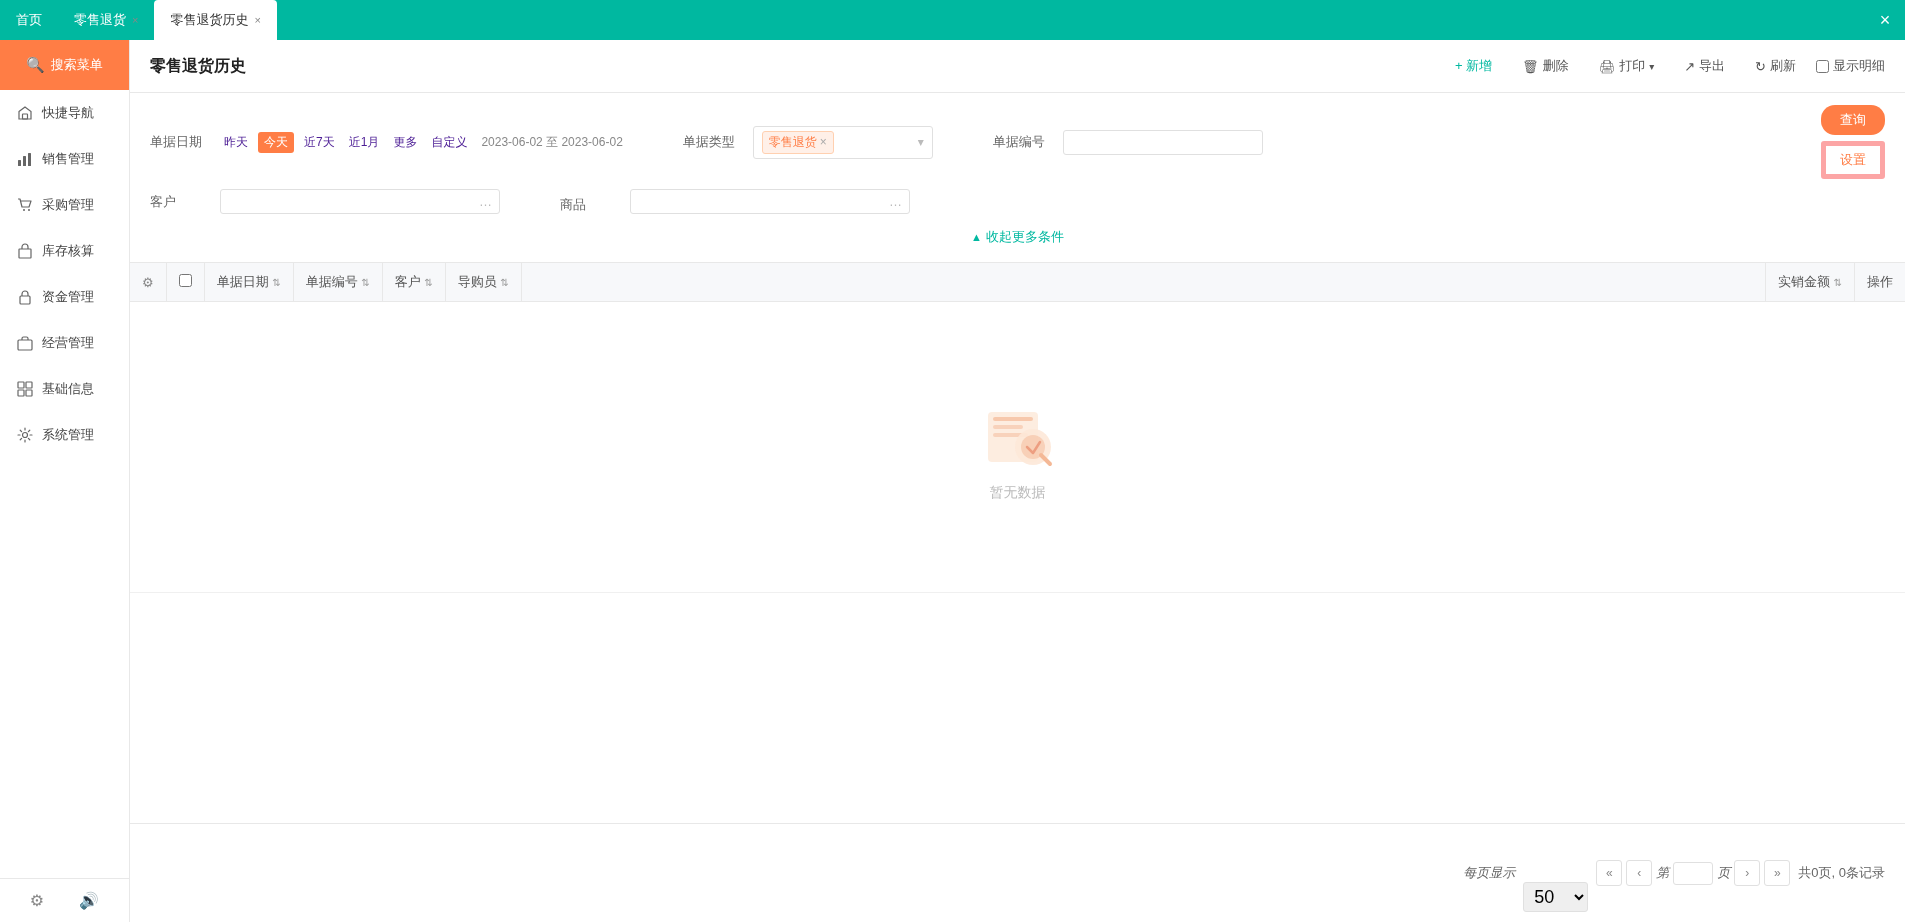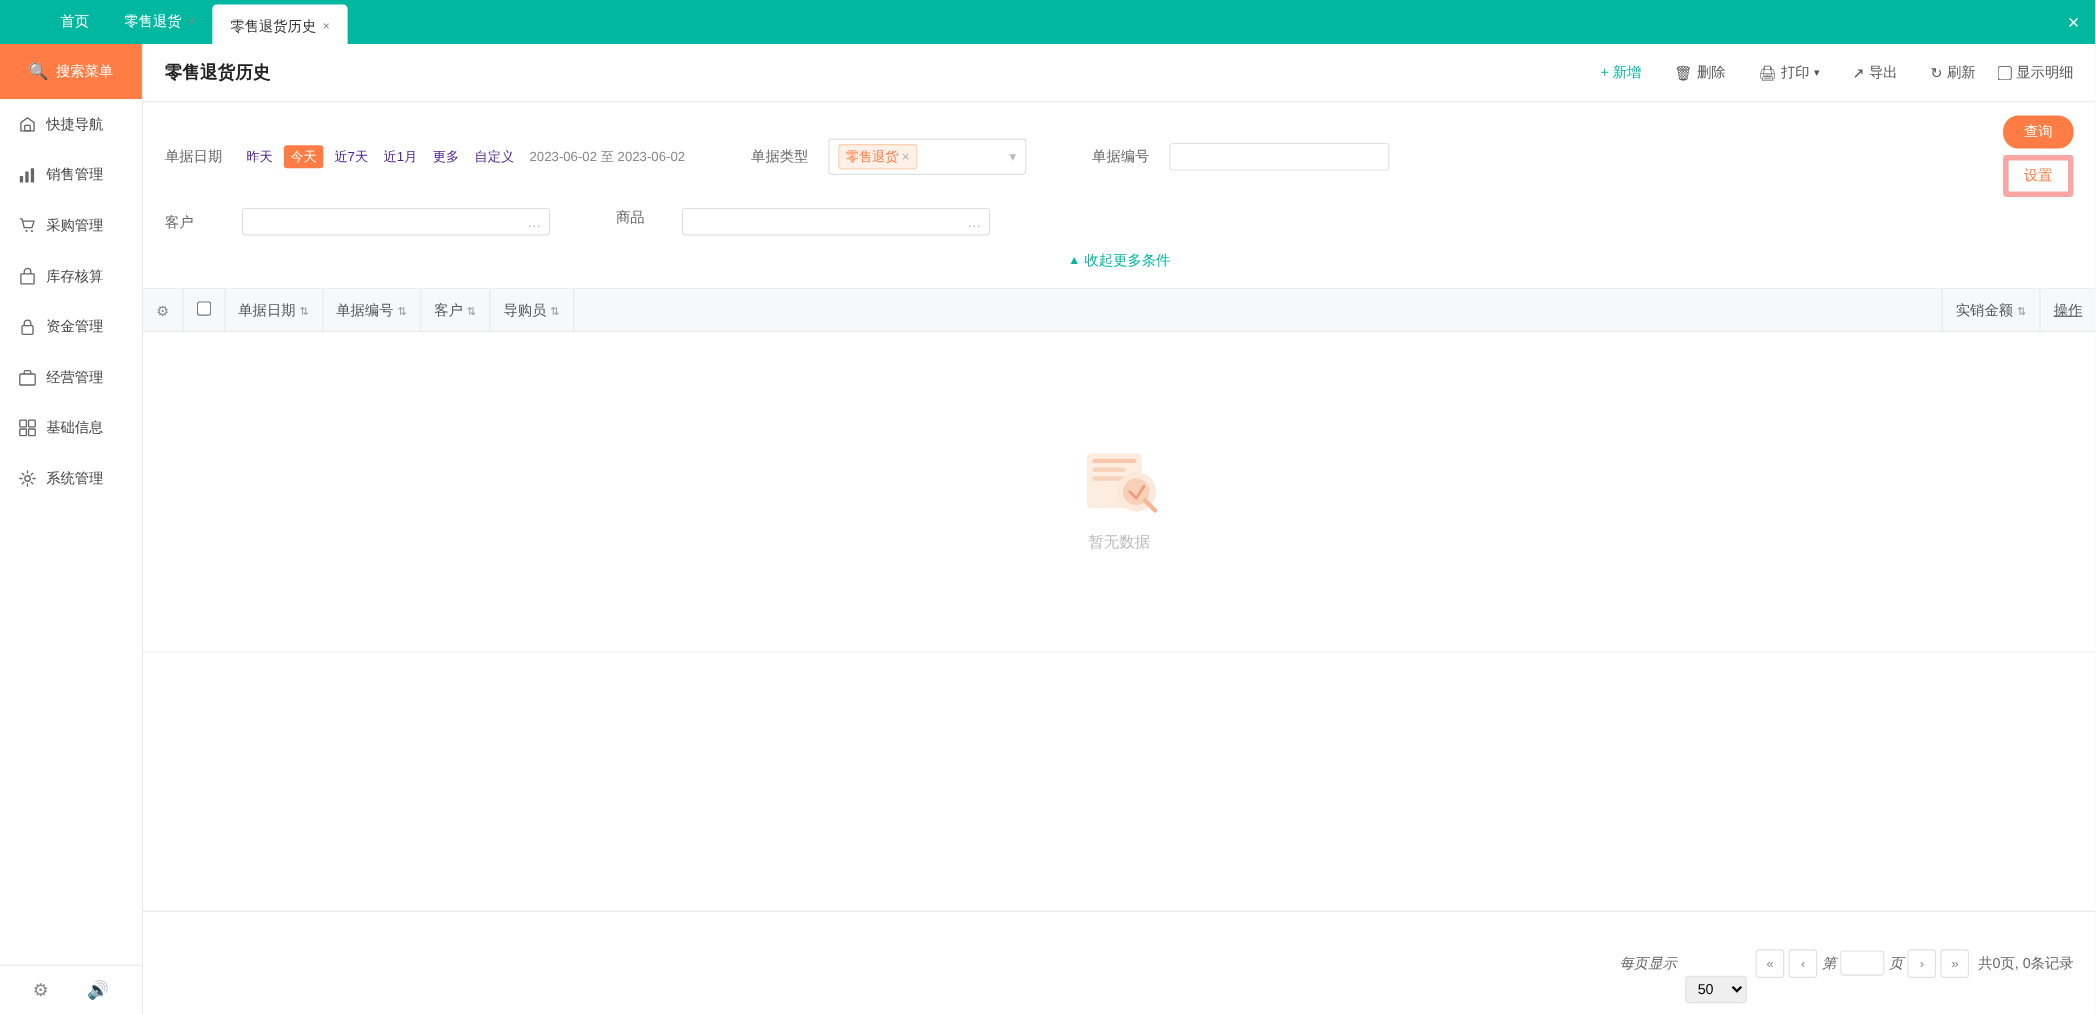--- a/index.html
+++ b/index.html
@@ -1,20 +1,20 @@
 <!DOCTYPE html>
 <html><head>
   <meta charset="utf-8">
   <style>
     * { margin: 0; padding: 0; box-sizing: border-box; }
     body { font-family: 'Microsoft YaHei', Arial, sans-serif; font-size: 13px; background: #f5f5f5; color: #333; width: 1905px; height: 922px; overflow: hidden; display: flex; flex-direction: column; }
 
     
     .top-bar { height: 40px; background: #00b8a0; display: flex; align-items: center; padding: 0; flex-shrink: 0; }
-    .top-bar-tabs { display: flex; align-items: flex-start; flex: 1; height: 100%; margin-left: 39px; }
+    .top-bar-tabs { display: flex; align-items: flex-end; flex: 1; height: 100%; }
     .top-tab { display: flex; align-items: center; padding: 0 16px; height: 100%; font-size: 13px; color: #fff; cursor: pointer; gap: 6px; }
     .top-tab.home { background: transparent; }
     .top-tab.active { background: #fff; color: #333; border-radius: 4px 4px 0 0; margin-top: 4px; padding-bottom: 0; }
     .top-tab .close-btn { font-size: 11px; color: #888; cursor: pointer; }
     .top-bar-close { width: 40px; height: 40px; display: flex; align-items: center; justify-content: center; color: #fff; cursor: pointer; font-size: 18px; }
 
     
     .main-layout { display: flex; flex: 1; overflow: hidden; }
 
     
@@ -51,36 +51,36 @@
     .filter-type-select { display: flex; align-items: center; gap: 4px; border: 1px solid #e0e0e0; border-radius: 3px; padding: 4px 8px; min-width: 180px; background: #fff; }
     .filter-tag { display: flex; align-items: center; gap: 3px; background: #fff0e8; color: #ff7d45; border: 1px solid #ffd0b0; border-radius: 3px; padding: 2px 6px; font-size: 12px; }
     .filter-tag .remove { cursor: pointer; color: #aaa; }
     .filter-input { border: 1px solid #e0e0e0; border-radius: 3px; padding: 4px 8px; min-width: 160px; font-size: 13px; color: #999; }
     .collapse-btn { display: flex; align-items: center; gap: 4px; color: #00b8a0; cursor: pointer; font-size: 13px; margin: 0 auto; padding: 4px 12px; }
 
     
     .table-area { flex: 1; overflow-y: auto; background: #fff; margin: 0; }
     .data-table { width: 100%; border-collapse: collapse; }
     .data-table th { background: #f7f8fa; padding: 10px 12px; text-align: left; font-weight: 500; font-size: 13px; color: #555; border-bottom: 1px solid #e8e8e8; border-right: 1px solid #e8e8e8; white-space: nowrap; }
-    .data-table th:last-child { border-right: none; text-decoration: underline; }
+    .data-table th:last-child { border-right: none; }
     .data-table td { padding: 10px 12px; border-bottom: 1px solid #f0f0f0; }
     .th-sortable { cursor: pointer; }
     .th-icon { width: 40px; text-align: center; }
     .th-checkbox { width: 40px; text-align: center; }
     .settings-icon { color: #888; cursor: pointer; }
 
     
     .empty-state { display: flex; flex-direction: column; align-items: center; justify-content: space-between; padding: 80px 0; }
     .empty-icon { width: 80px; height: 80px; margin-bottom: 12px; }
     .empty-text { color: #bbb; font-size: 14px; }
 
     
     .pagination-area { background: #fff; border-top: 1px solid #e8e8e8; padding: 10px 20px; display: flex; align-items: center; justify-content: flex-end; gap: 8px; flex-shrink: 0; }
     .pagination-label { color: #666; font-size: 13px; font-style: italic; }
-    .page-size-select { border: 1px solid #e0e0e0; border-radius: 3px; padding: 3px 6px; font-size: 13px; margin-top: 48px; }
+    .page-size-select { border: 1px solid #e0e0e0; border-radius: 3px; padding: 3px 6px; font-size: 18px; margin-top: 48px; }
     .page-nav { display: flex; align-items: center; gap: 4px; }
     .page-nav-btn { width: 26px; height: 26px; display: flex; align-items: center; justify-content: center; border: 1px solid #e0e0e0; border-radius: 3px; cursor: pointer; color: #888; font-size: 12px; background: #fff; }
     .page-input { width: 40px; border: 1px solid #e0e0e0; border-radius: 3px; padding: 3px 6px; font-size: 13px; text-align: center; }
     .page-info { color: #666; font-size: 13px; }
 
     
     .sort-arrow { font-size: 10px; color: #999; }
   </style>
 </head>
 <body>
@@ -263,21 +263,21 @@
       <div class="filter-row">
 
         <div style="display:flex;align-items:center;gap:10px;">
           <span class="filter-label">客户</span>
           <div style="position:relative;display:flex;align-items:center;">
             <input class="filter-input" style="width: 280px;" placeholder="">
             <span style="position:absolute;right:8px;color:#bbb;font-size:13px;">…</span>
           </div>
         </div>
 
-        <div style="display:flex;align-items:flex-start;margin-left:40px;">
+        <div style="display:flex;align-items:flex-end;gap:10px;margin-left:40px;">
           <span class="filter-label">商品</span>
           <div style="position:relative;display:flex;align-items:center;">
             <input class="filter-input" style="width: 280px;" placeholder="">
             <span style="position:absolute;right:8px;color:#bbb;font-size:13px;">…</span>
           </div>
         </div>
       </div>
 
       <div style="display:flex;justify-content:center;margin-top:4px;">
         <div class="collapse-btn">

